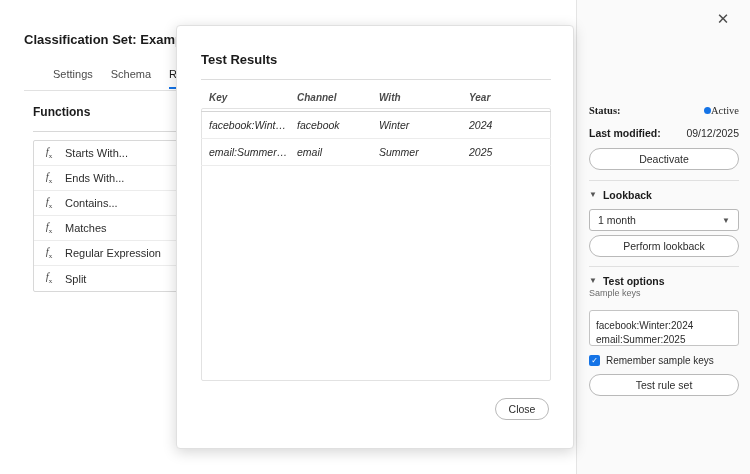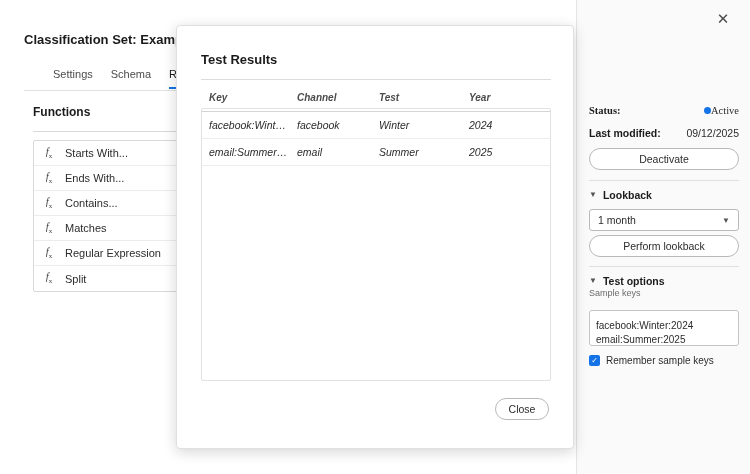--- a/index.html
+++ b/index.html
@@ -410,38 +410,39 @@
 
     <div class="field-label" style="top:288px;">Sample keys</div>
     <div class="textarea" style="top:310px; white-space:pre-line;">facebook:Winter:2024
 email:Summer:2025</div>
 
     <div class="checkrow" style="top:355px;">
       <span class="cb">✓</span>
       <span>Remember sample keys</span>
     </div>
 
+    <button class="btn full" style="top:374px;">Test rule set</button>
 
   </div>
 
   <div class="win-close">✕</div>
 
   <div class="modal">
     <div class="modal-title">Test Results</div>
     <div class="modal-rule"></div>
 
     <div class="table-body-box"></div>
 
     <div class="table-wrap">
       <table class="results">
         <thead>
           <tr>
             <th class="col-key">Key</th>
             <th class="col-channel">Channel</th>
-            <th class="col-type">Test</th>
+            <th class="col-type">With</th>
             <th class="col-year">Year</th>
           </tr>
         </thead>
         <tbody>
           <tr>
             <td>facebook:Winter:...</td>
             <td>facebook</td>
             <td>Winter</td>
             <td>2024</td>
           </tr>

